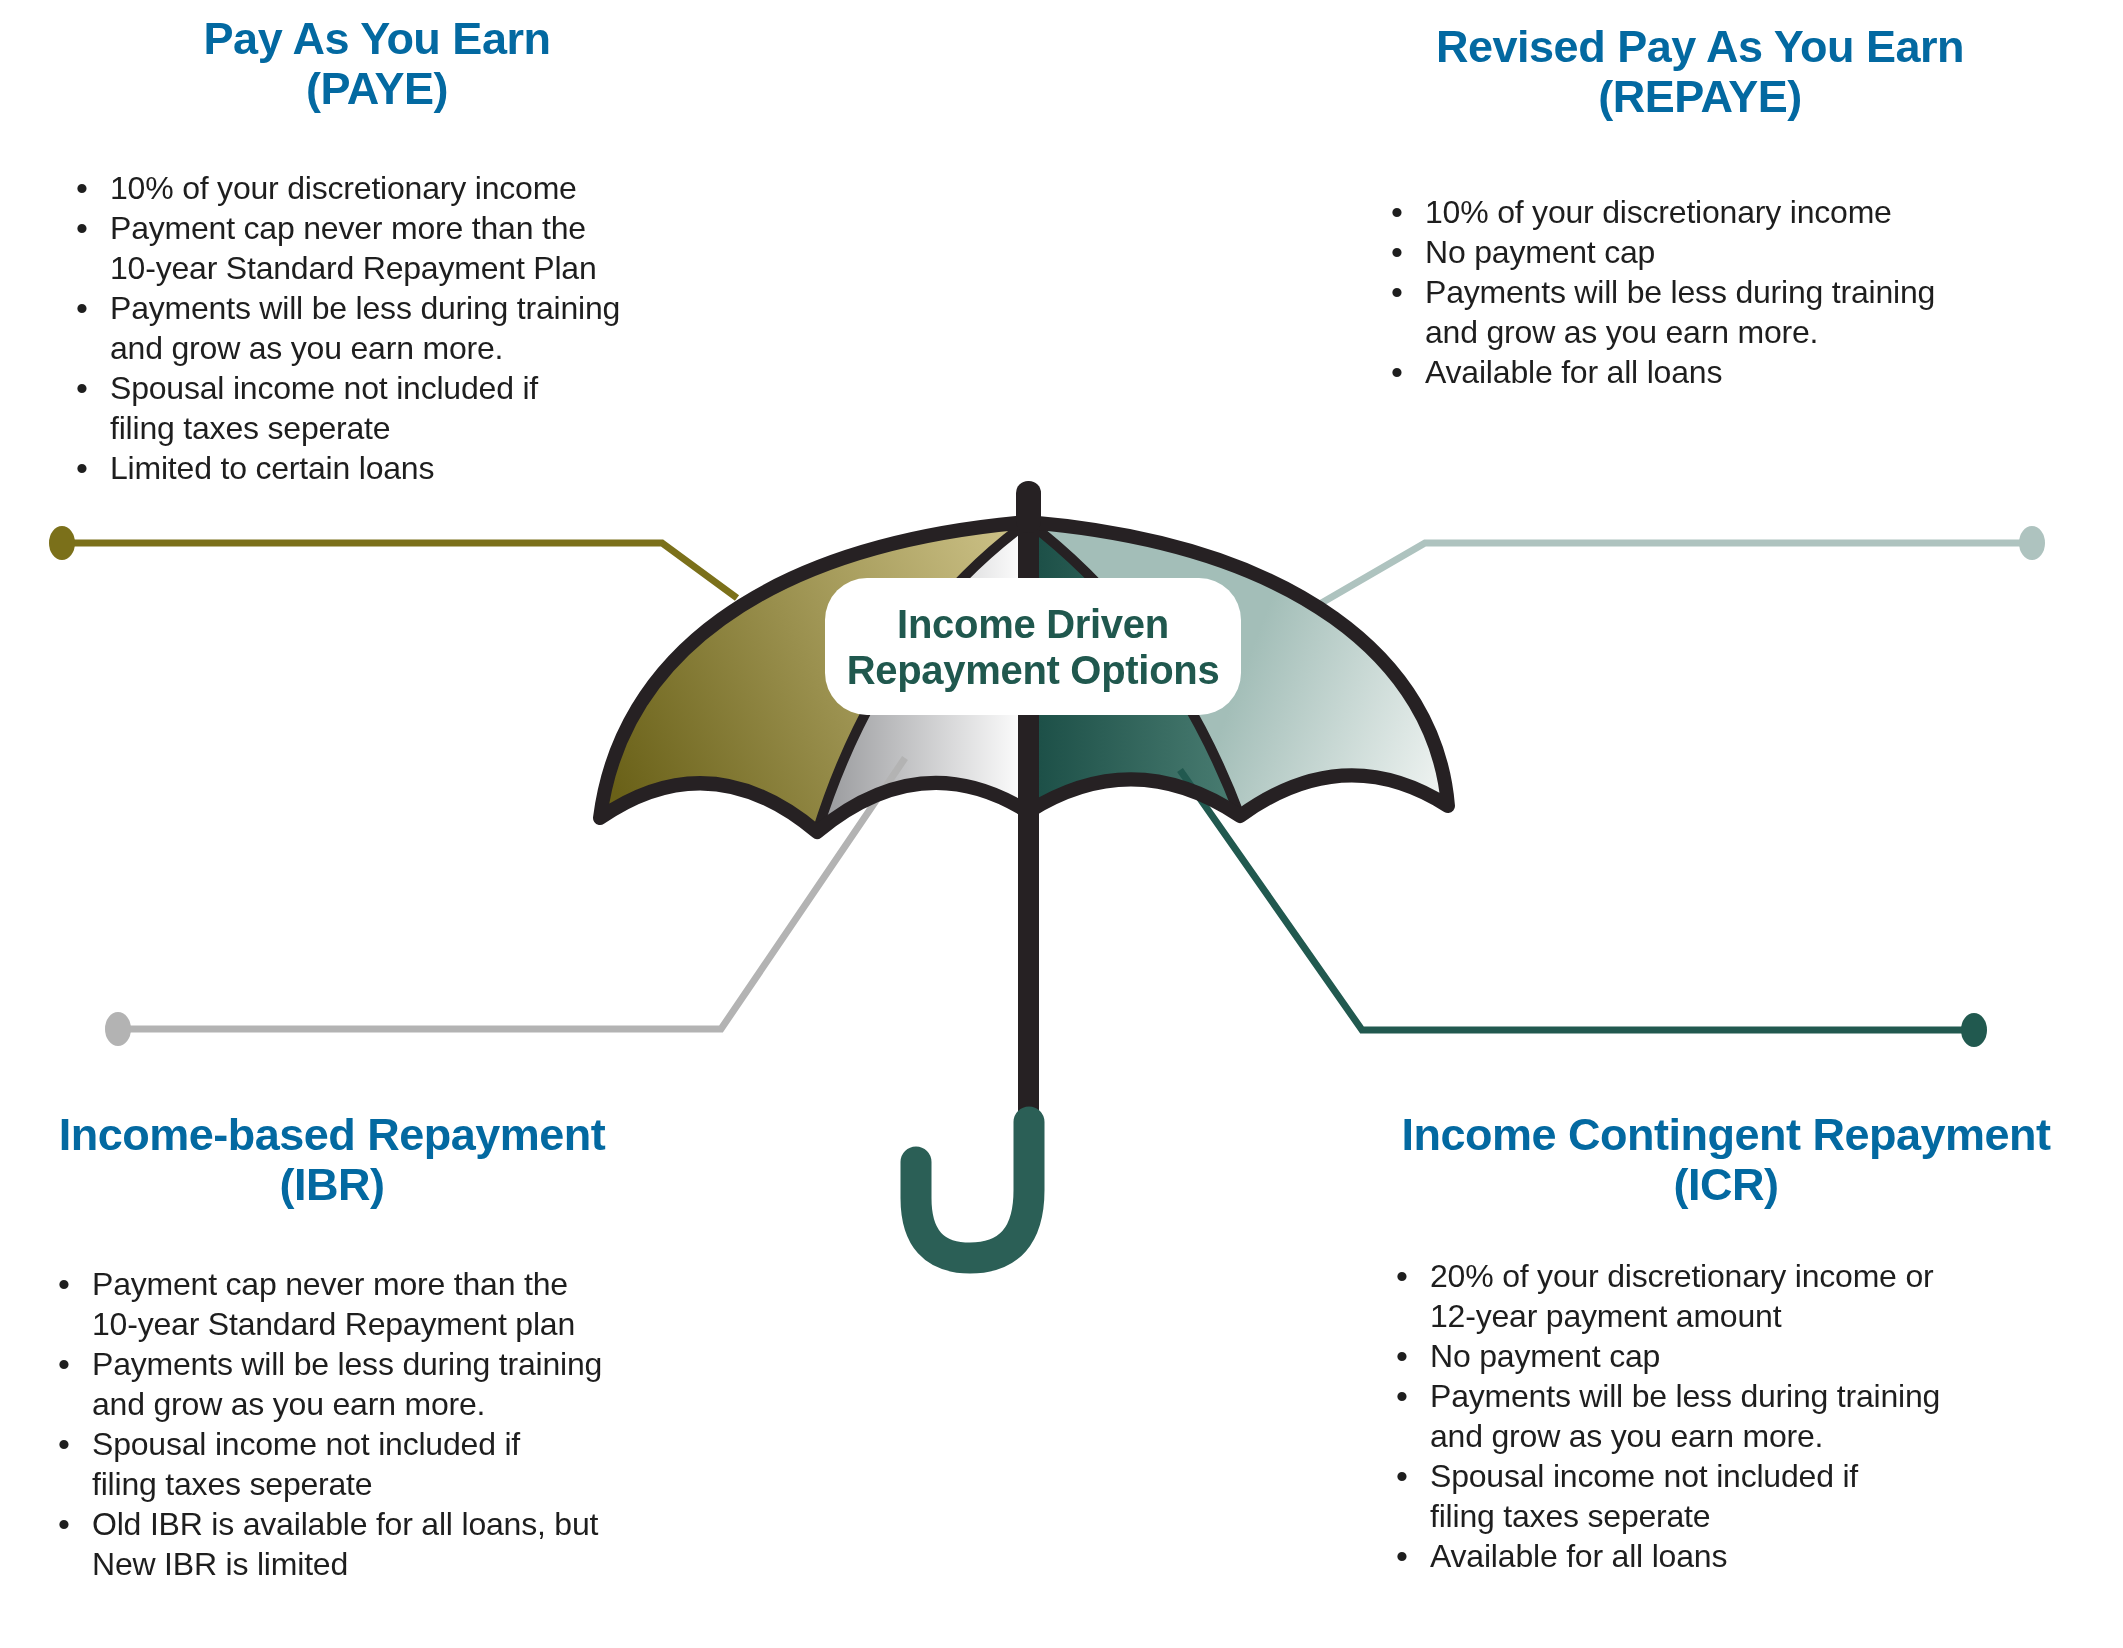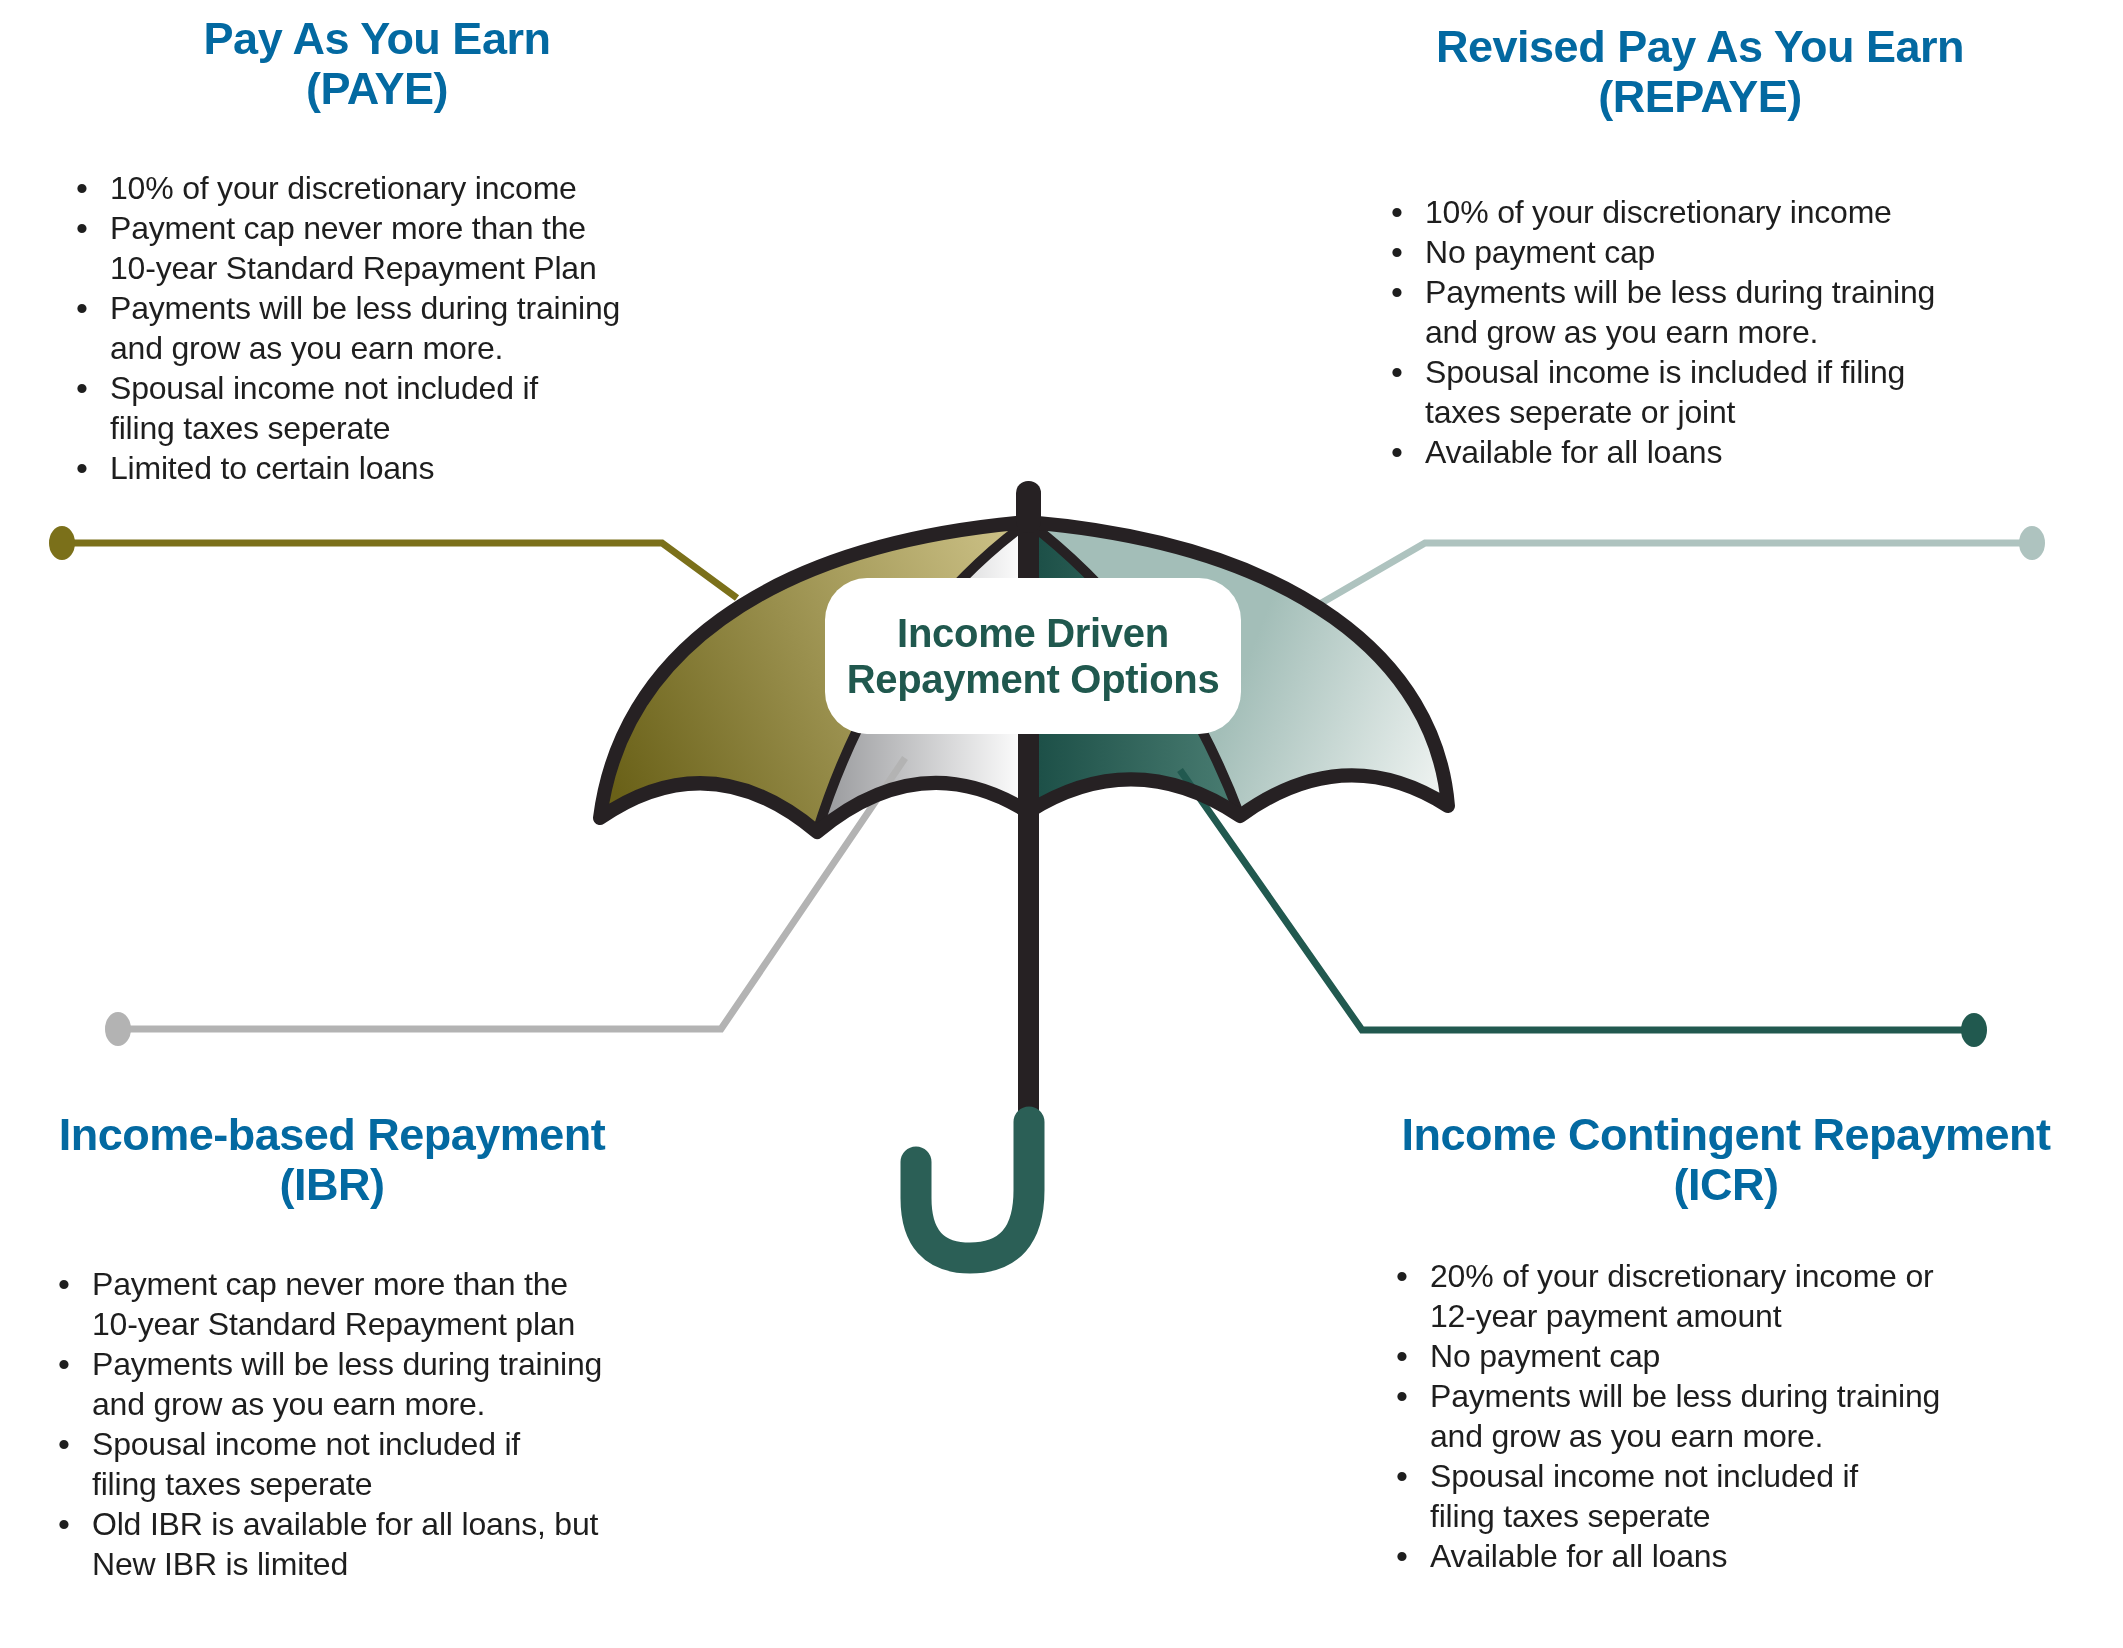--- a/index.html
+++ b/index.html
@@ -22,21 +22,21 @@
   .plan-paye   .bullets { margin:54px 0 0 14px; }
   .plan-repaye { left:1368px; top:22px;   width:664px; }
   .plan-repaye .bullets { margin:70px 0 0 23px; }
   .plan-ibr    { left:32px;   top:1110px; width:600px; }
   .plan-ibr    .bullets { margin:54px 0 0 26px; }
   .plan-icr    { left:1360px; top:1110px; width:732px; }
   .plan-icr    .bullets { margin:46px 0 0 36px; }
 
   
   .label-box {
-    position:absolute; left:825px; top:578px; width:416px; height:156px;
+    position:absolute; left:825px; top:578px; width:416px; height:137px;
     background:#ffffff; border-radius:42px; display:flex; align-items:center; justify-content:center;
   }
   .label-box .label-text {
     font-size:40px; line-height:46px; font-weight:bold; color:#20584e;
     text-align:center; white-space:pre-line; letter-spacing:-0.3px;
   }
 </style>
 </head>
 <body>
 
@@ -126,22 +126,20 @@
   <section class="plan plan-repaye">
     <h2>
       <div class="plan-title">Revised Pay As You Earn</div>
       <div class="plan-abbr">(REPAYE)</div>
     </h2>
     <ul class="bullets">
         <li>10% of your discretionary income</li>
         <li>No payment cap</li>
         <li>Payments will be less during training
 and grow as you earn more.</li>
-        <li>Spousal income is included if filing
-taxes seperate or joint</li>
         <li>Available for all loans</li>
       </ul>
   </section>
 
   <section class="plan plan-ibr">
     <h2>
       <div class="plan-title">Income-based Repayment</div>
       <div class="plan-abbr">(IBR)</div>
     </h2>
     <ul class="bullets">

